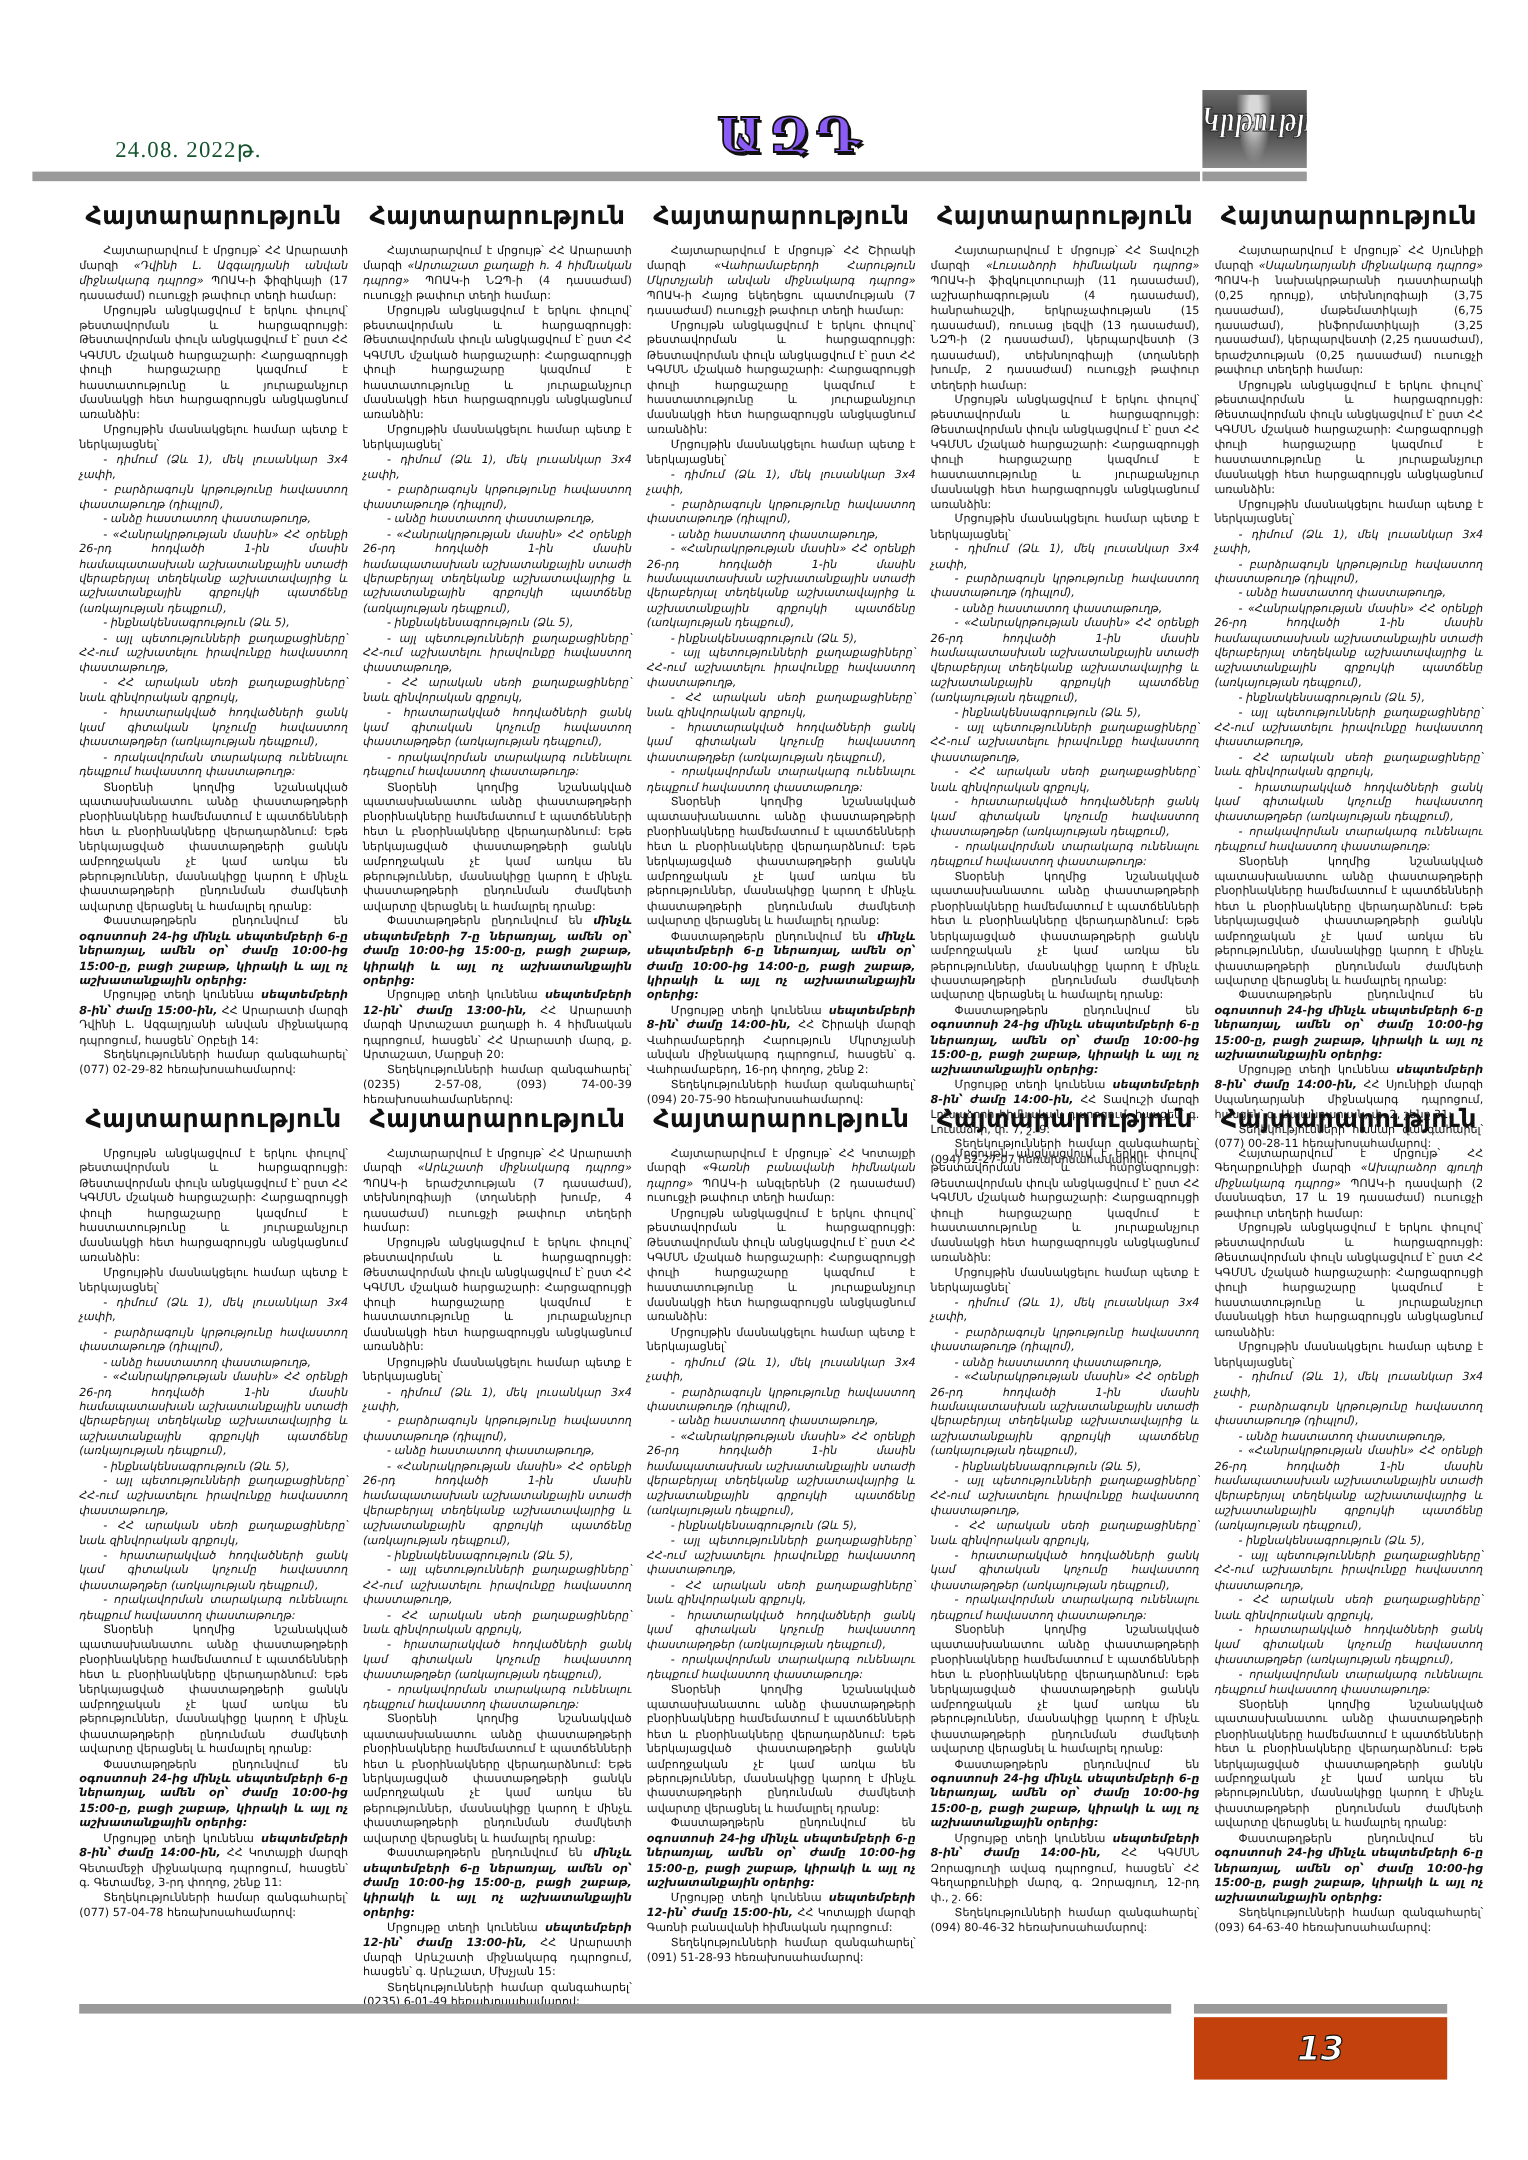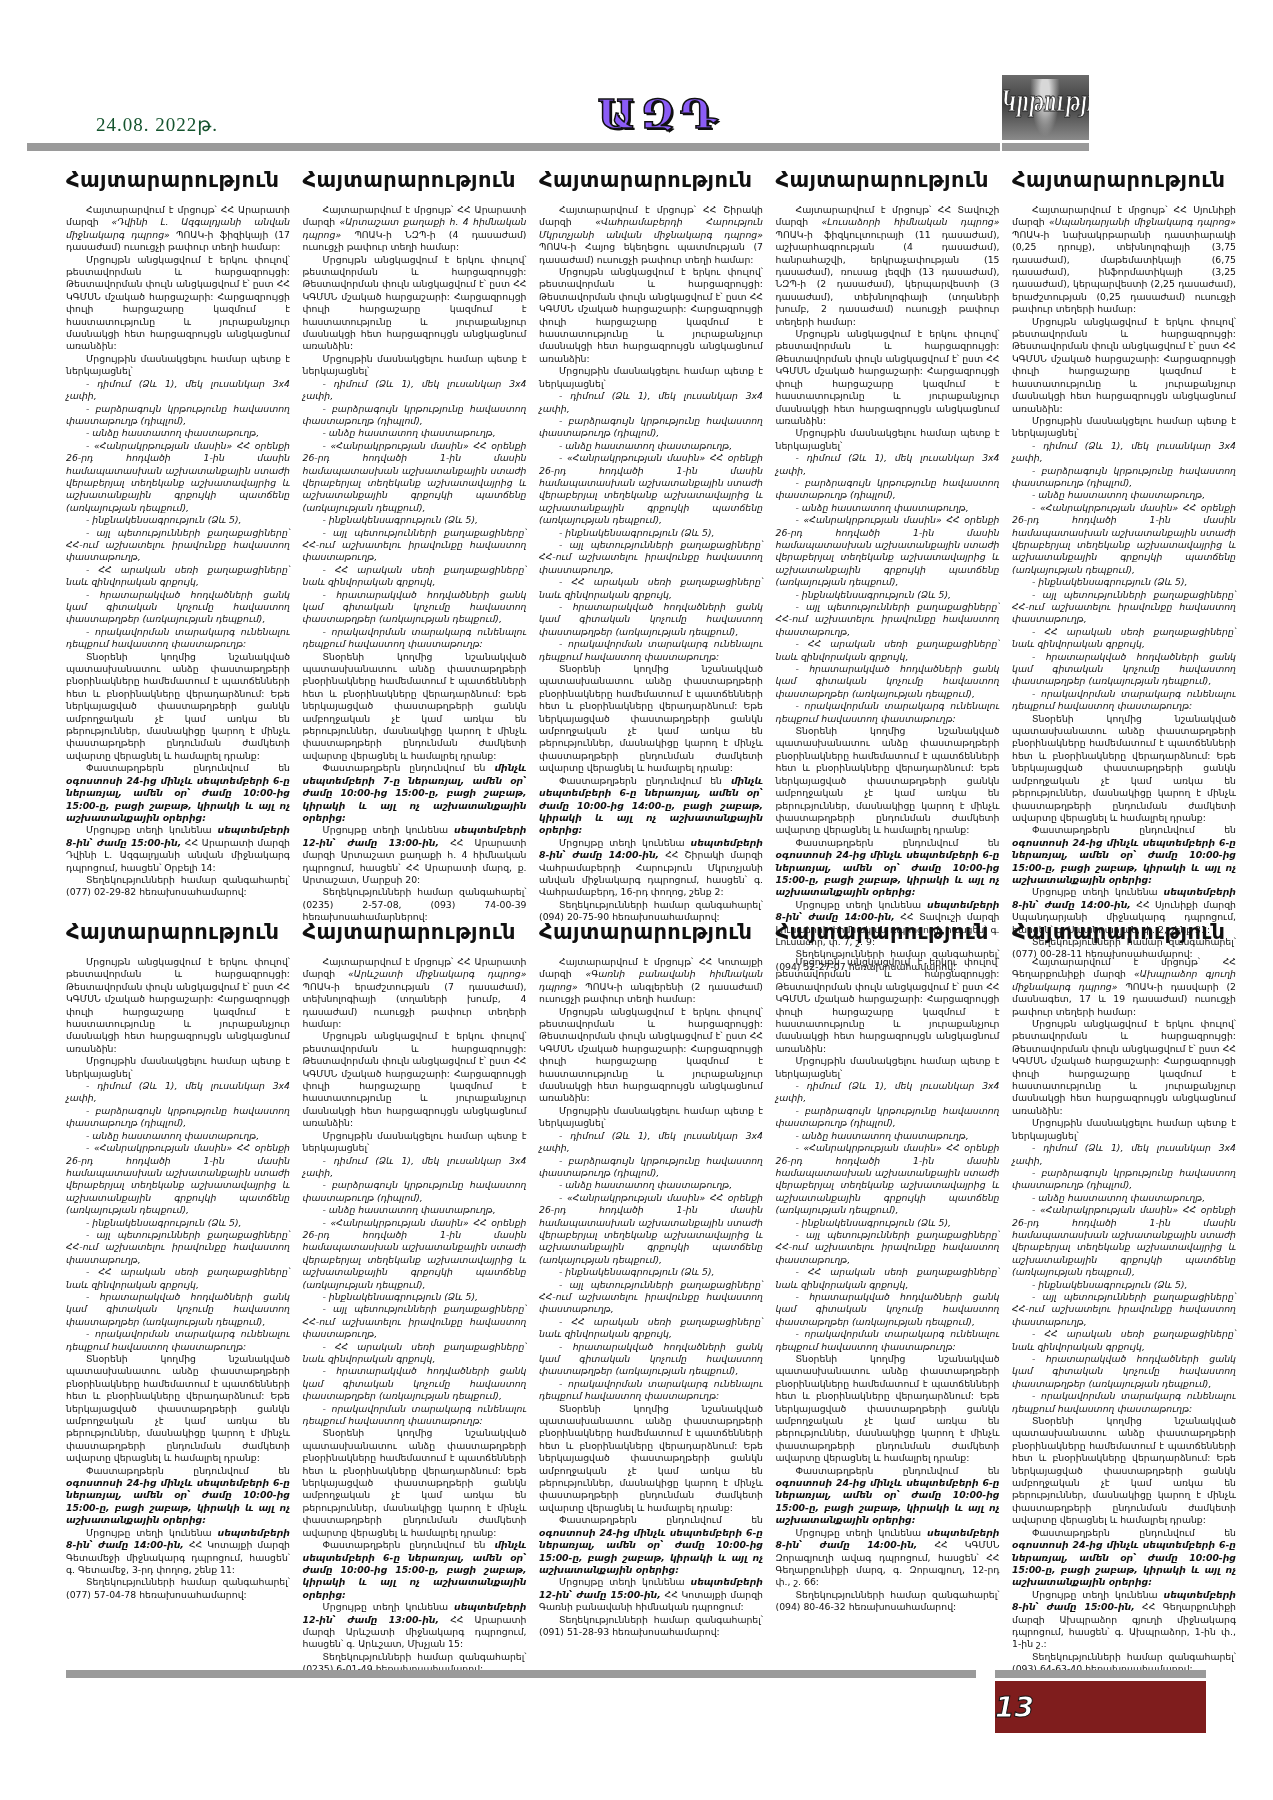--- a/index.html
+++ b/index.html
@@ -9,28 +9,28 @@
   .masthead { position: absolute; left: 560px; top: 90px; width: 200px; text-align: center; font-family: "DejaVu Serif", serif; font-size: 40px; font-weight: bold; color: #8b5cf6; -webkit-text-stroke: 1.5px #111; text-shadow: 2px 2px 0 #111; letter-spacing: 6px; }
   .rubric { position: absolute; left: 1002px; top: 75px; width: 87px; height: 65px; background: linear-gradient(180deg,#6b6b6b 0%,#3e3e3e 45%,#8a8a8a 100%); overflow: hidden; }
   .rubric .figure { position: absolute; left: 28px; top: 4px; width: 30px; height: 58px; background: radial-gradient(ellipse at 50% 20%, #d8d8d8 0 20%, #a6a6a6 40%, transparent 70%); }
   .rubric .rubric-text { position: absolute; left: 0; top: 16px; width: 87px; text-align: center; font-family: "DejaVu Serif", serif; font-style: italic; font-weight: bold; font-size: 17px; color: #fff; -webkit-text-stroke: 0.6px #222; transform: scaleY(1.6); }
   .bar-top-left { position: absolute; left: 27px; top: 143px; width: 973px; height: 8px; background: #9a9a9a; }
   .bar-top-right { position: absolute; left: 1002px; top: 143px; width: 87px; height: 8px; background: #9a9a9a; }
   .grid { position: absolute; left: 66px; width: 1170px; display: flex; justify-content: space-between; }
   .row1 { top: 168px; }
   .row2 { top: 920px; }
   .ad { width: 224px; }
-  .ad-title { font-family: "DejaVu Sans", sans-serif; font-weight: bold; font-size: 21px; margin: 0 0 12px 0; letter-spacing: 0.3px; white-space: nowrap; }
+  .ad-title { font-family: "DejaVu Sans", sans-serif; font-weight: bold; font-size: 21px; text-align: center; margin: 0 0 12px 0; letter-spacing: 0.3px; white-space: nowrap; }
   .ad p { margin: 0; font-size: 9.3px; line-height: 12.4px; text-align: justify; text-indent: 20px; hyphens: auto; }
   .ad p.item { font-style: italic; }
   .ad p .b { font-weight: bold; font-style: italic; }
   .ad p .i { font-style: italic; }
   .bar-bottom-left { position: absolute; left: 66px; top: 1670px; width: 910px; height: 8px; background: #9a9a9a; }
   .bar-bottom-right { position: absolute; left: 995px; top: 1670px; width: 211px; height: 8px; background: #9a9a9a; }
-  .page-box { position: absolute; left: 995px; top: 1681px; width: 211px; height: 52px; background: #7f1d1d; display: flex; align-items: center; }
+  .page-box { position: absolute; left: 995px; top: 1681px; width: 211px; height: 52px; background: #c2410c; display: flex; align-items: center; justify-content: center; }
   .page-num { font-family: "DejaVu Sans", sans-serif; font-weight: bold; font-style: italic; font-size: 28px; color: #fff; -webkit-text-stroke: 1px #111; }
 </style>
 </head>
 <body>
 
 <div class="header">
   <div class="date">24.08. 2022թ.</div>
   <div class="masthead">ԱԶԴ</div>
   <div class="rubric">
     <div class="figure"></div>
@@ -384,25 +384,20 @@
         <p class="item">- ՀՀ արական սեռի քաղաքացիները՝ նաև զինվորական գրքույկ,</p>
         <p class="item">- հրատարակված հոդվածների ցանկ կամ գիտական կոչումը հավաստող փաստաթղթեր (առկայության դեպքում),</p>
         <p class="item">- որակավորման տարակարգ ունենալու դեպքում հավաստող փաստաթուղթ:</p>
       </div>
     <p>Տնօրենի կողմից նշանակված պատասխանատու անձը փաստաթղթերի բնօրինակները համեմատում է պատճենների հետ և բնօրինակները վերադարձնում: Եթե ներկայացված փաստաթղթերի ցանկն ամբողջական չէ կամ առկա են թերություններ, մասնակիցը կարող է մինչև փաստաթղթերի ընդունման ժամկետի ավարտը վերացնել և համալրել դրանք:</p>
     <p>
       <span>Փաստաթղթերն ընդունվում են</span>
       <span class="b">օգոստոսի 24-ից մինչև սեպտեմբերի 6-ը ներառյալ, ամեն օր՝ ժամը 10:00-ից 15:00-ը, բացի շաբաթ, կիրակի և այլ ոչ աշխատանքային օրերից:</span>
     </p>
     <p>
-      <span>Մրցույթը տեղի կունենա</span>
-      <span class="b">սեպտեմբերի 8-ին՝ ժամը 15:00-ին,</span>
-      <span>ՀՀ Գեղարքունիքի մարզի Ախպրաձոր գյուղի միջնակարգ դպրոցում, հասցեն՝ գ. Ախպրաձոր, 1-ին փ., 1-ին շ.:</span>
-    </p>
-    <p>
       <span>Տեղեկությունների համար զանգահարել՝</span>
       <span>(093) 64-63-40</span>
       <span class="suffix">հեռախոսահամարով:</span>
     </p>
   </div>
 </div>
 
 <div class="bar-bottom-left"></div>
 <div class="bar-bottom-right"></div>
 <div class="page-box">

